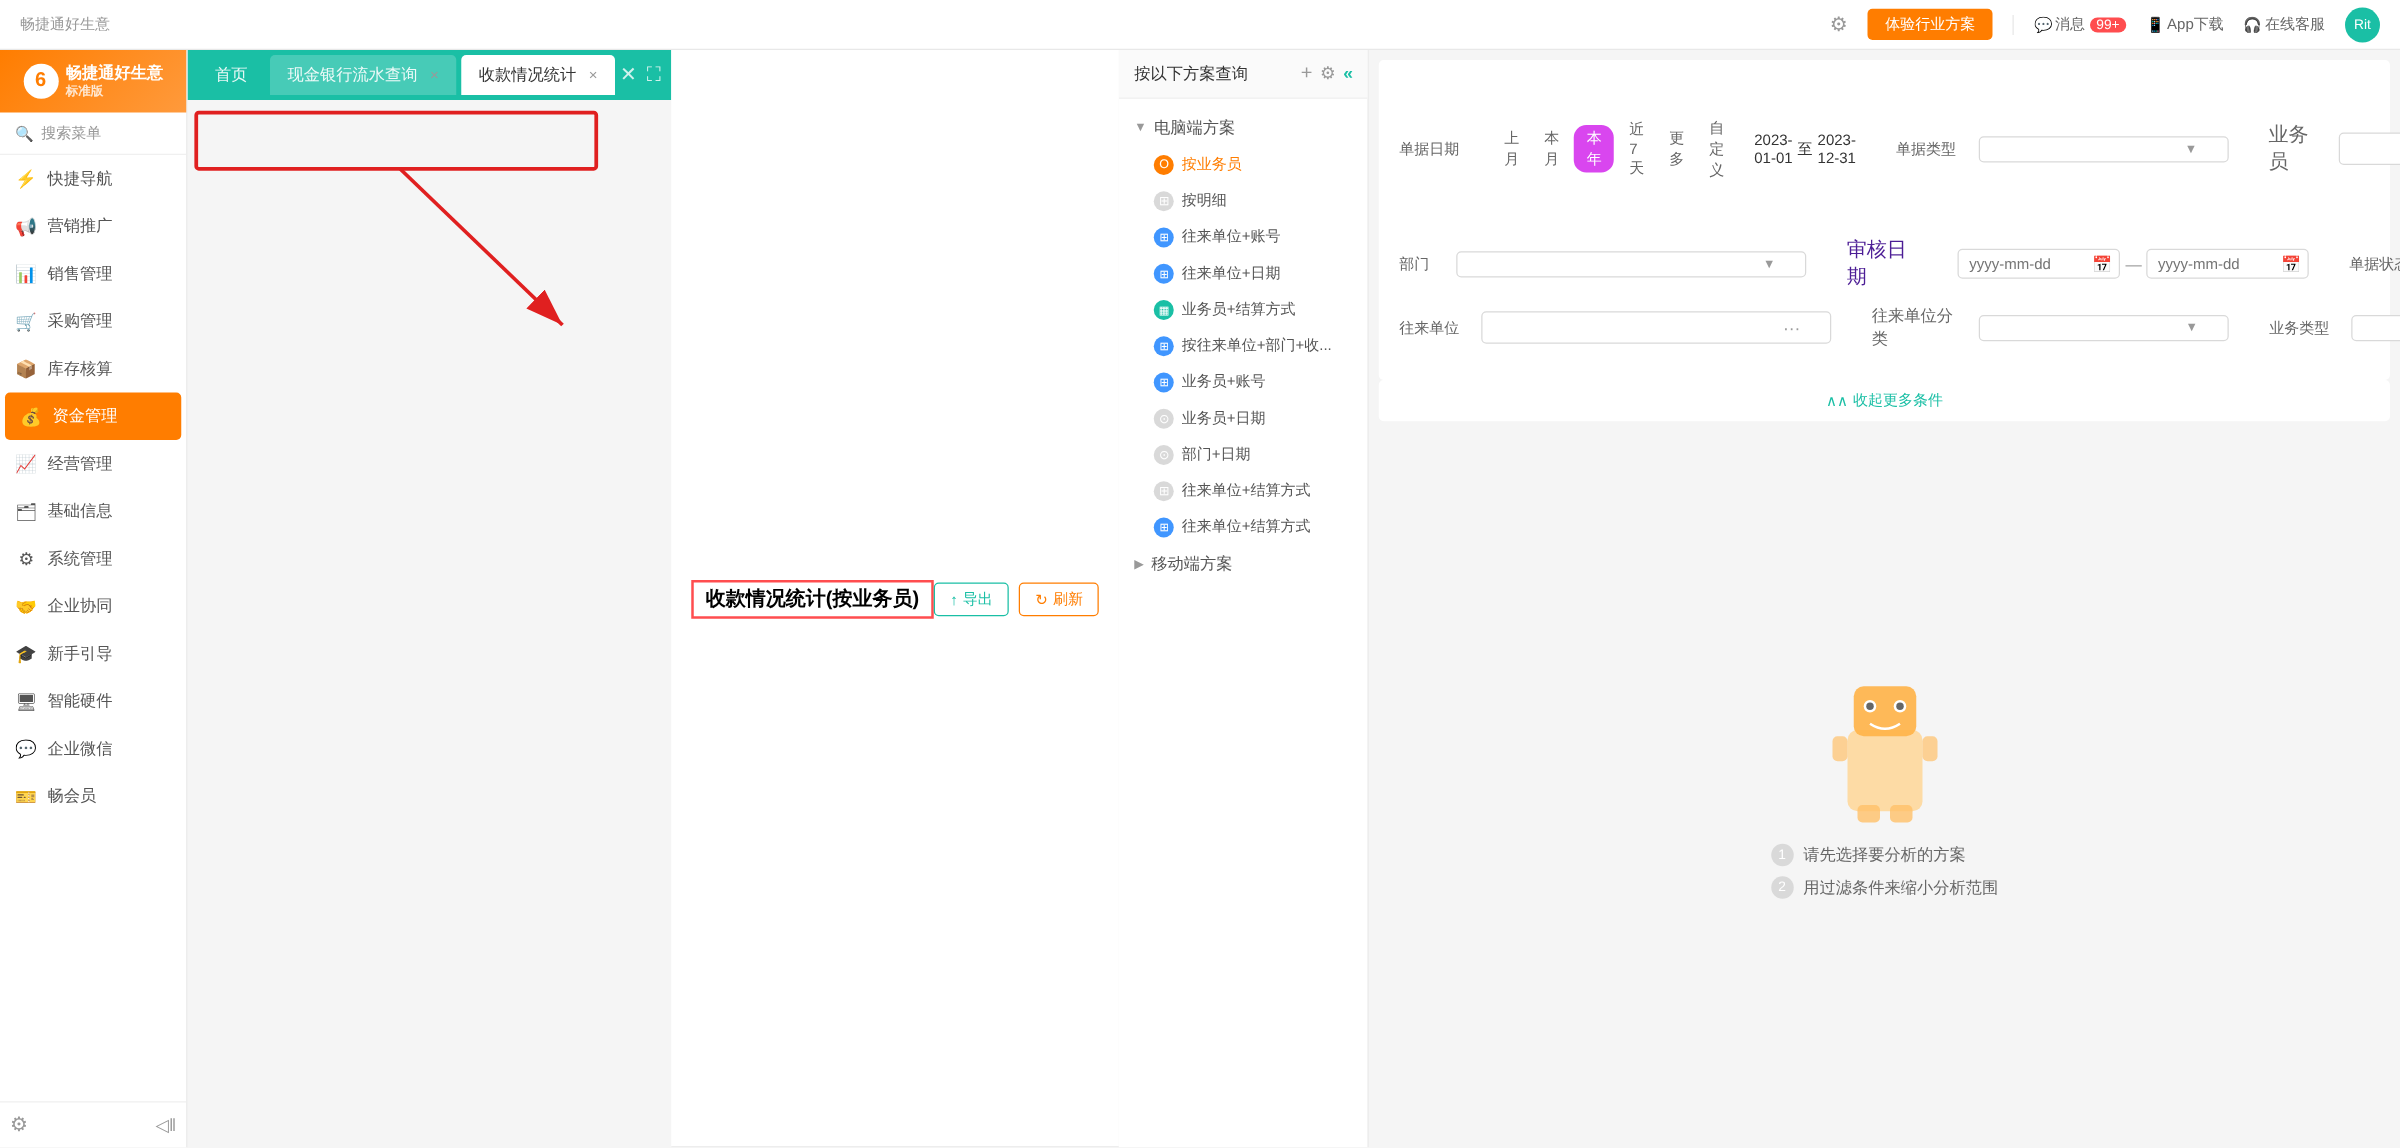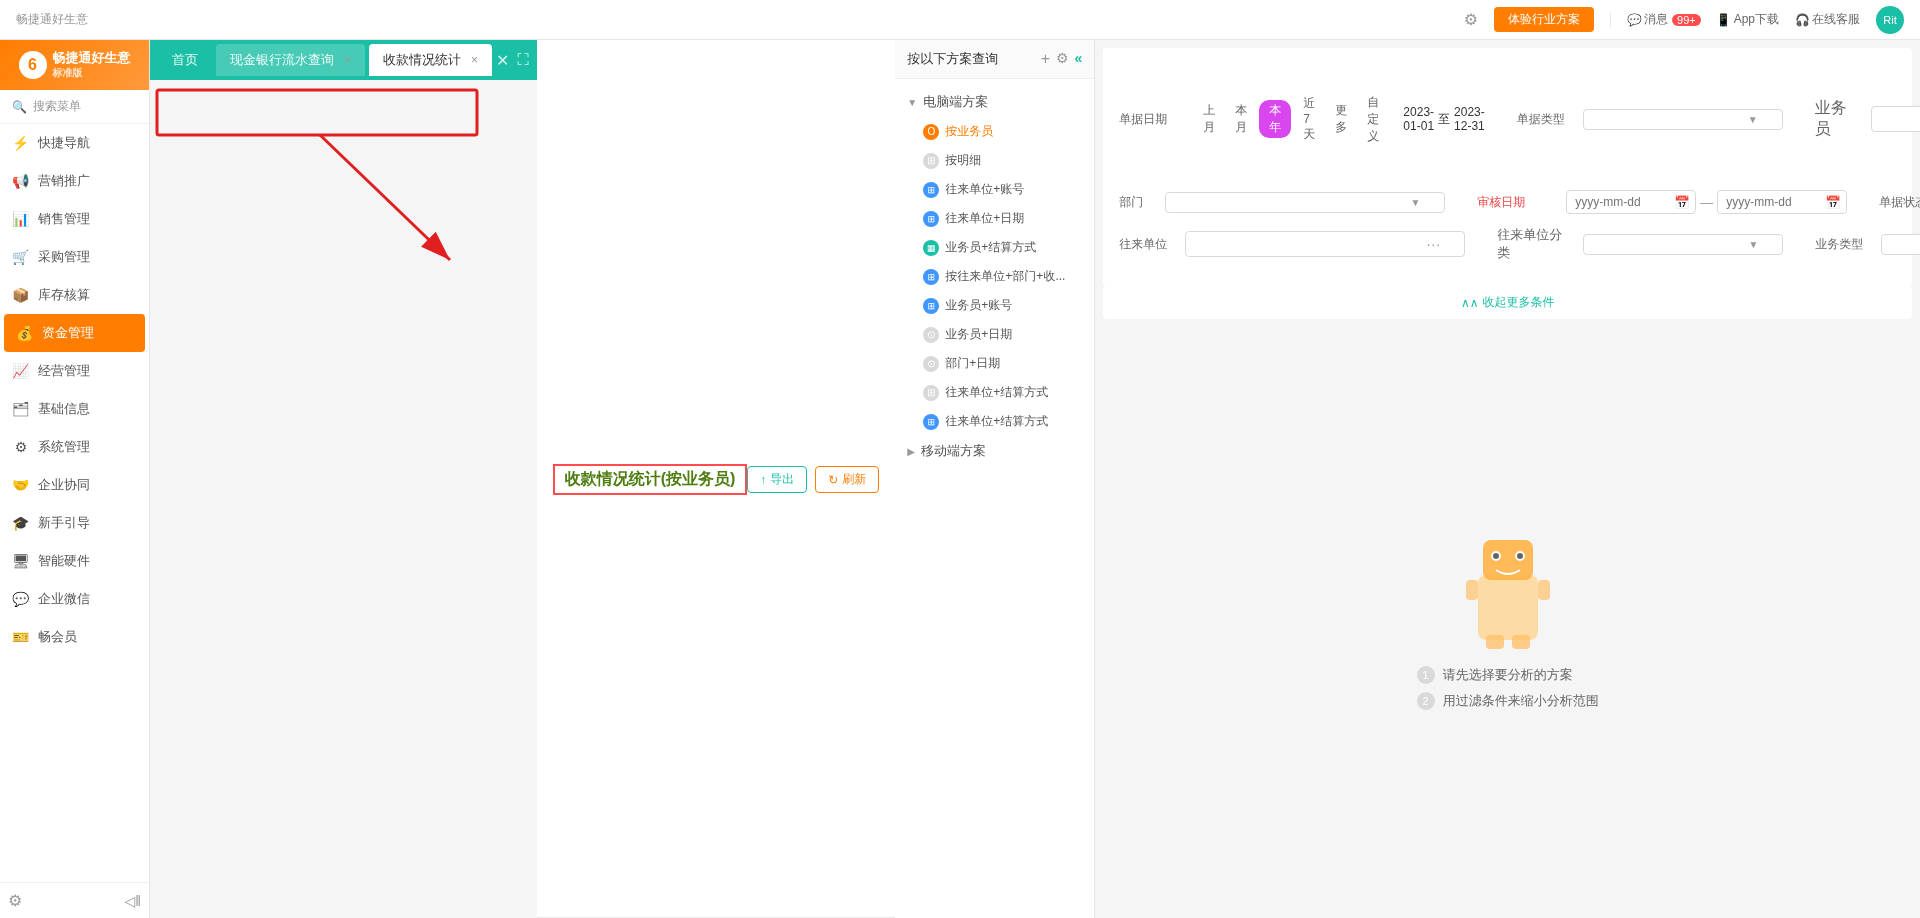--- a/index.html
+++ b/index.html
@@ -111,21 +111,21 @@
       padding: 10px 16px 8px;
       background: #fff;
       border-bottom: 1px solid #e8e8e8;
       display: flex;
       align-items: center;
       justify-content: space-between;
     }
     .page-title {
       font-size: 16px;
       font-weight: bold;
-      color: #4d7c0f;
+      color: #000000;
       border: 2px solid #ff4d4f;
       padding: 2px 8px;
     }
     .page-actions { display: flex; gap: 8px; }
     .btn-export { color: #1abfa5; border: 1px solid #1abfa5; background: #fff; padding: 4px 12px; border-radius: 4px; cursor: pointer; font-size: 12px; display: flex; align-items: center; gap: 4px; }
     .btn-refresh { color: #ff7d00; border: 1px solid #ff7d00; background: #fff; padding: 4px 12px; border-radius: 4px; cursor: pointer; font-size: 12px; display: flex; align-items: center; gap: 4px; }
 
     
     .left-panel {
       width: 200px;
@@ -496,21 +496,21 @@
 
           <div class="filter-row">
             <span style="color:#666;font-size:12px;min-width:30px;">部门</span>
             <div class="filter-select" style="min-width:280px;">
               <span style="color:#ccc;font-size:12px;"></span>
               <span class="chevron-down">▼</span>
             </div>
 
             <span style="flex:0.2;"></span>
 
-            <span style="color:#ef4444;font-size:12px;min-width:50px;">审核日期</span>
+            <span style="color:#4c1d95;font-size:16px;min-width:50px;">审核日期</span>
             <div style="display:flex;align-items:center;gap:4px;padding-left:23px;">
               <div style="position:relative;display:inline-flex;align-items:center;">
                 <input type="text" class="filter-input-date" style="width: 130px; border: 1px solid rgb(217, 217, 217); border-radius: 4px; padding: 4px 28px 4px 8px; font-size: 12px; color: rgb(204, 204, 204);" placeholder="yyyy-mm-dd">
                 <span style="position:absolute;right:6px;color:#ccc;font-size:13px;">📅</span>
               </div>
               <span class="date-dash">—</span>
               <div style="position:relative;display:inline-flex;align-items:center;">
                 <input type="text" class="filter-input-date" style="width: 130px; border: 1px solid rgb(217, 217, 217); border-radius: 4px; padding: 4px 28px 4px 8px; font-size: 12px; color: rgb(204, 204, 204);" placeholder="yyyy-mm-dd">
                 <span style="position:absolute;right:6px;color:#ccc;font-size:13px;">📅</span>
               </div>

